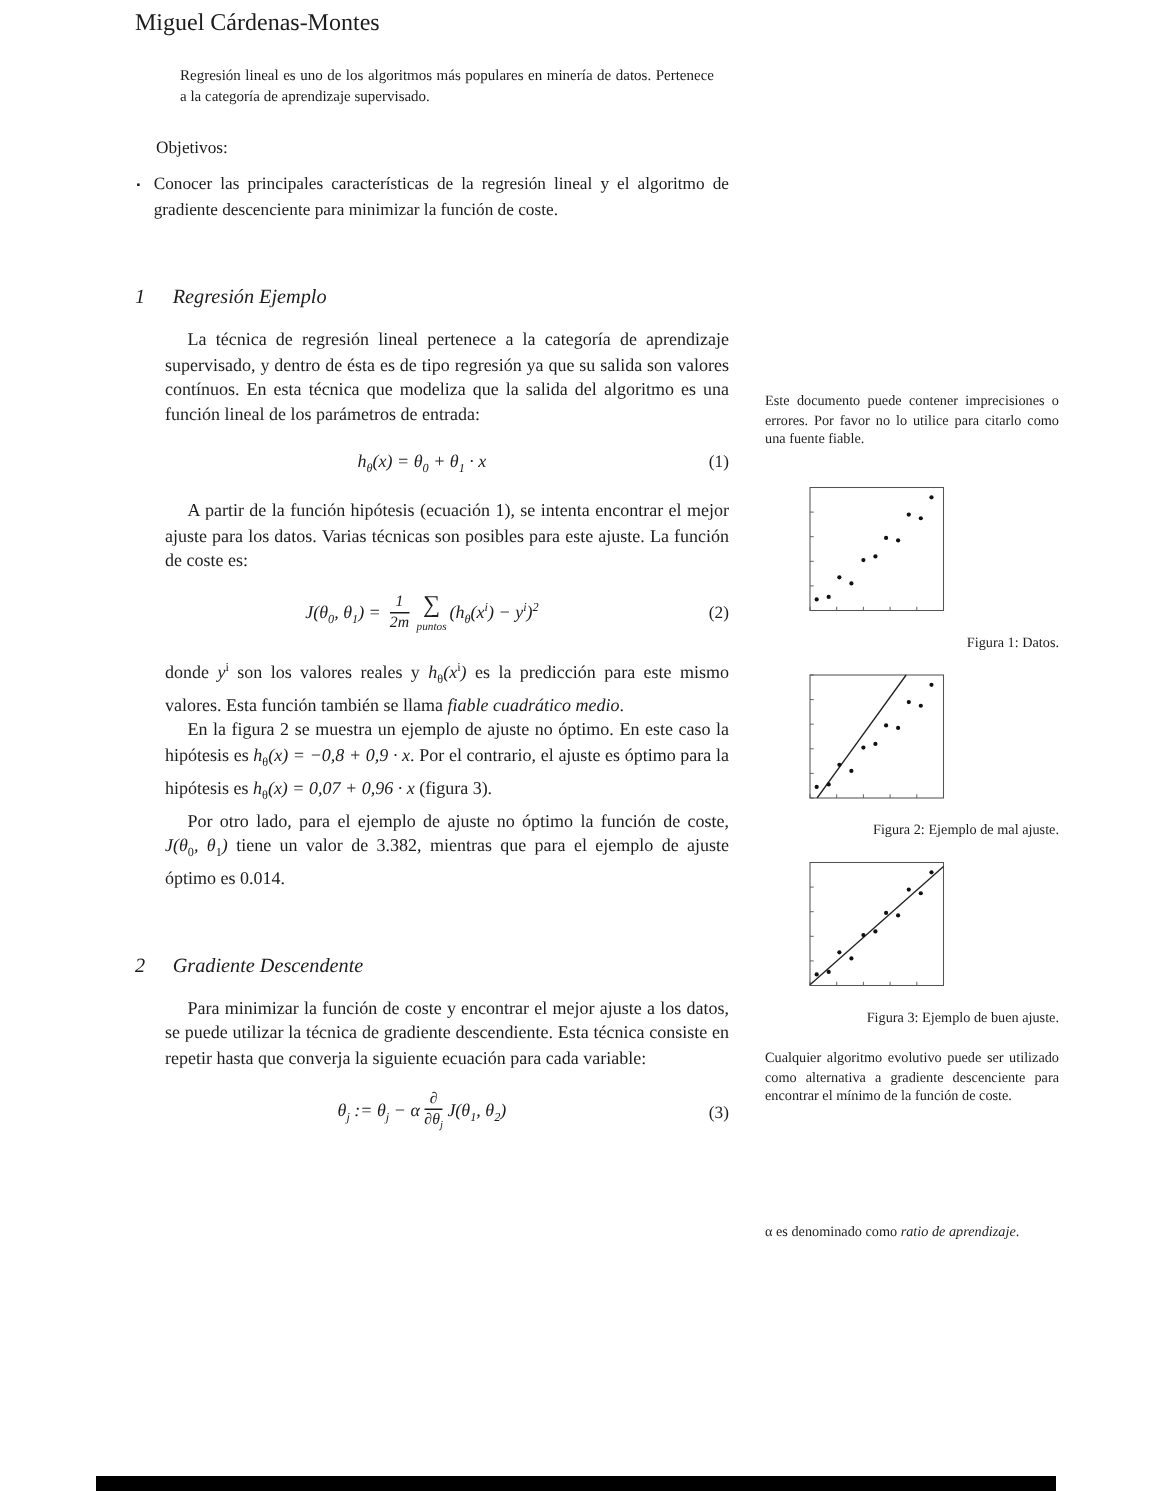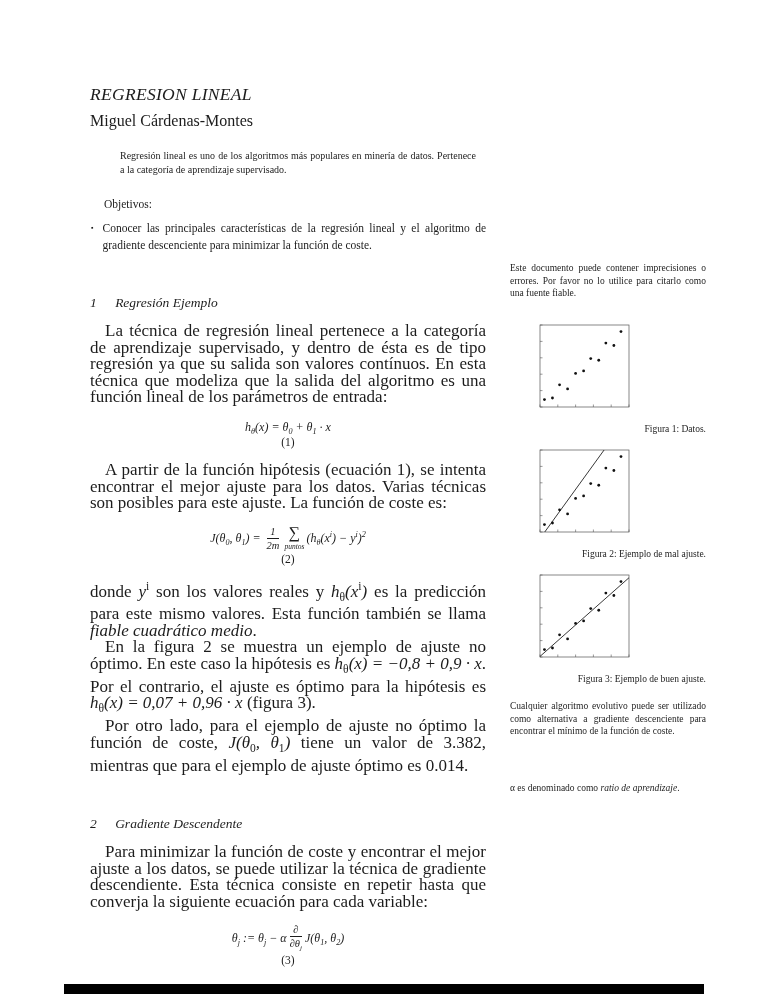--- a/index.html
+++ b/index.html
@@ -13,24 +13,24 @@
   }
   .main-col { position:absolute; left:90px; top:0; width:396px; }
   .title { font-style:italic; font-weight:normal; font-size:17.5px; margin-top:84px; letter-spacing:0.3px; }
   .author { font-size:16px; margin-top:7px; }
   .abstract { margin-top:19px; margin-left:30px; width:356px; font-size:10px; line-height:14.2px; text-align:justify; }
   .objectives { margin-top:21px; margin-left:14px; font-size:11.5px; }
   .bullet-item { margin-top:10px; font-size:11.5px; line-height:16.4px; display:flex; text-align:justify; }
   .bullet { font-size:7px; line-height:16.4px; margin:0 9px 0 1px; }
   .section-heading { font-style:italic; font-weight:normal; font-size:13.5px; margin-top:42px; }
   .section-heading .secnum { margin-right:15px; }
-  p.body { font-size:17px; line-height:16.5px; text-align:justify; }
+  p.body { font-size:12px; line-height:16.5px; text-align:justify;margin-left:20px; }
   p.indent { text-indent:15px; }
   .mt { margin-top:12px; }
-  .equation { display:flex; align-items:center; margin:14px 0; font-size:12px; font-style:italic; min-height:20px;flex-direction:column; }
+  .equation { display:flex; align-items:center; margin:14px 0; font-size:12px; font-style:italic; min-height:20px; }
   .eq-body { flex:1; text-align:center; }
   .eq-number { font-style:normal; font-size:11.5px; }
   sub, sup { font-size:68%; }
   .frac { display:inline-flex; flex-direction:column; vertical-align:middle; text-align:center; font-size:10.5px; line-height:1.25; margin:0 3px; position:relative; top:-1px; }
   .fnum { border-bottom:1px solid #1c1c1c; padding:0 2px; }
   .bigop { display:inline-flex; flex-direction:column; align-items:center; vertical-align:middle; line-height:1; margin:0 2px; position:relative; top:-1px; }
   .sigma { font-size:16px; font-style:normal; }
   .oplim { font-size:7.5px; margin-top:2px; }
   .margin-col { position:absolute; left:510px; top:0; width:196px; }
   .margin-block { position:absolute; left:0; width:196px; font-size:9.5px; line-height:12.7px; text-align:justify; }
@@ -38,21 +38,20 @@
   .figure-caption { margin-top:9px; font-size:9.5px; text-align:right; }
   .footer-bar { position:absolute; left:64px; top:984px; width:640px; height:10px; background:#000000; }
 </style>
 </head>
 <body>
 
 <div class="page">
 
   <div class="main-col">
 
-    <div class="title">REGRESION LINEAL</div>
     <div class="author">Miguel Cárdenas-Montes</div>
 
     <p class="abstract">Regresión lineal es uno de los algoritmos más populares en minería de datos. Pertenece a la categoría de aprendizaje supervisado.</p>
 
     <div class="objectives">Objetivos:</div>
 
     <div class="bullet-item">
       <span class="bullet">▪</span>
       <span>Conocer las principales características de la regresión lineal y el algoritmo de gradiente descenciente para minimizar la función de coste.</span>
     </div>
@@ -198,19 +197,19 @@
             <circle cx="65.74" cy="42.26" r="1.4" fill="#111"></circle>
             <circle cx="72.86" cy="25.04" r="1.4" fill="#111"></circle>
             <circle cx="80.87" cy="27.5" r="1.4" fill="#111"></circle>
             <circle cx="87.99" cy="13.560000000000002" r="1.4" fill="#111"></circle>
           </svg></div>
       <figcaption class="figure-caption">Figura 3: Ejemplo de buen ajuste.</figcaption>
     </figure>
 
     <div class="margin-block" style="top:700px">Cualquier algoritmo evolutivo puede ser utilizado como alternativa a gradiente descenciente para encontrar el mínimo de la función de coste.</div>
 
-    <div class="margin-block" style="top:782px">α es denominado como <i>ratio de aprendizaje</i>.</div>
+    <div class="margin-block" style="top:816px">α es denominado como <i>ratio de aprendizaje</i>.</div>
 
   </aside>
 
   <div class="footer-bar"></div>
 
 </div>
 
 </body></html>

